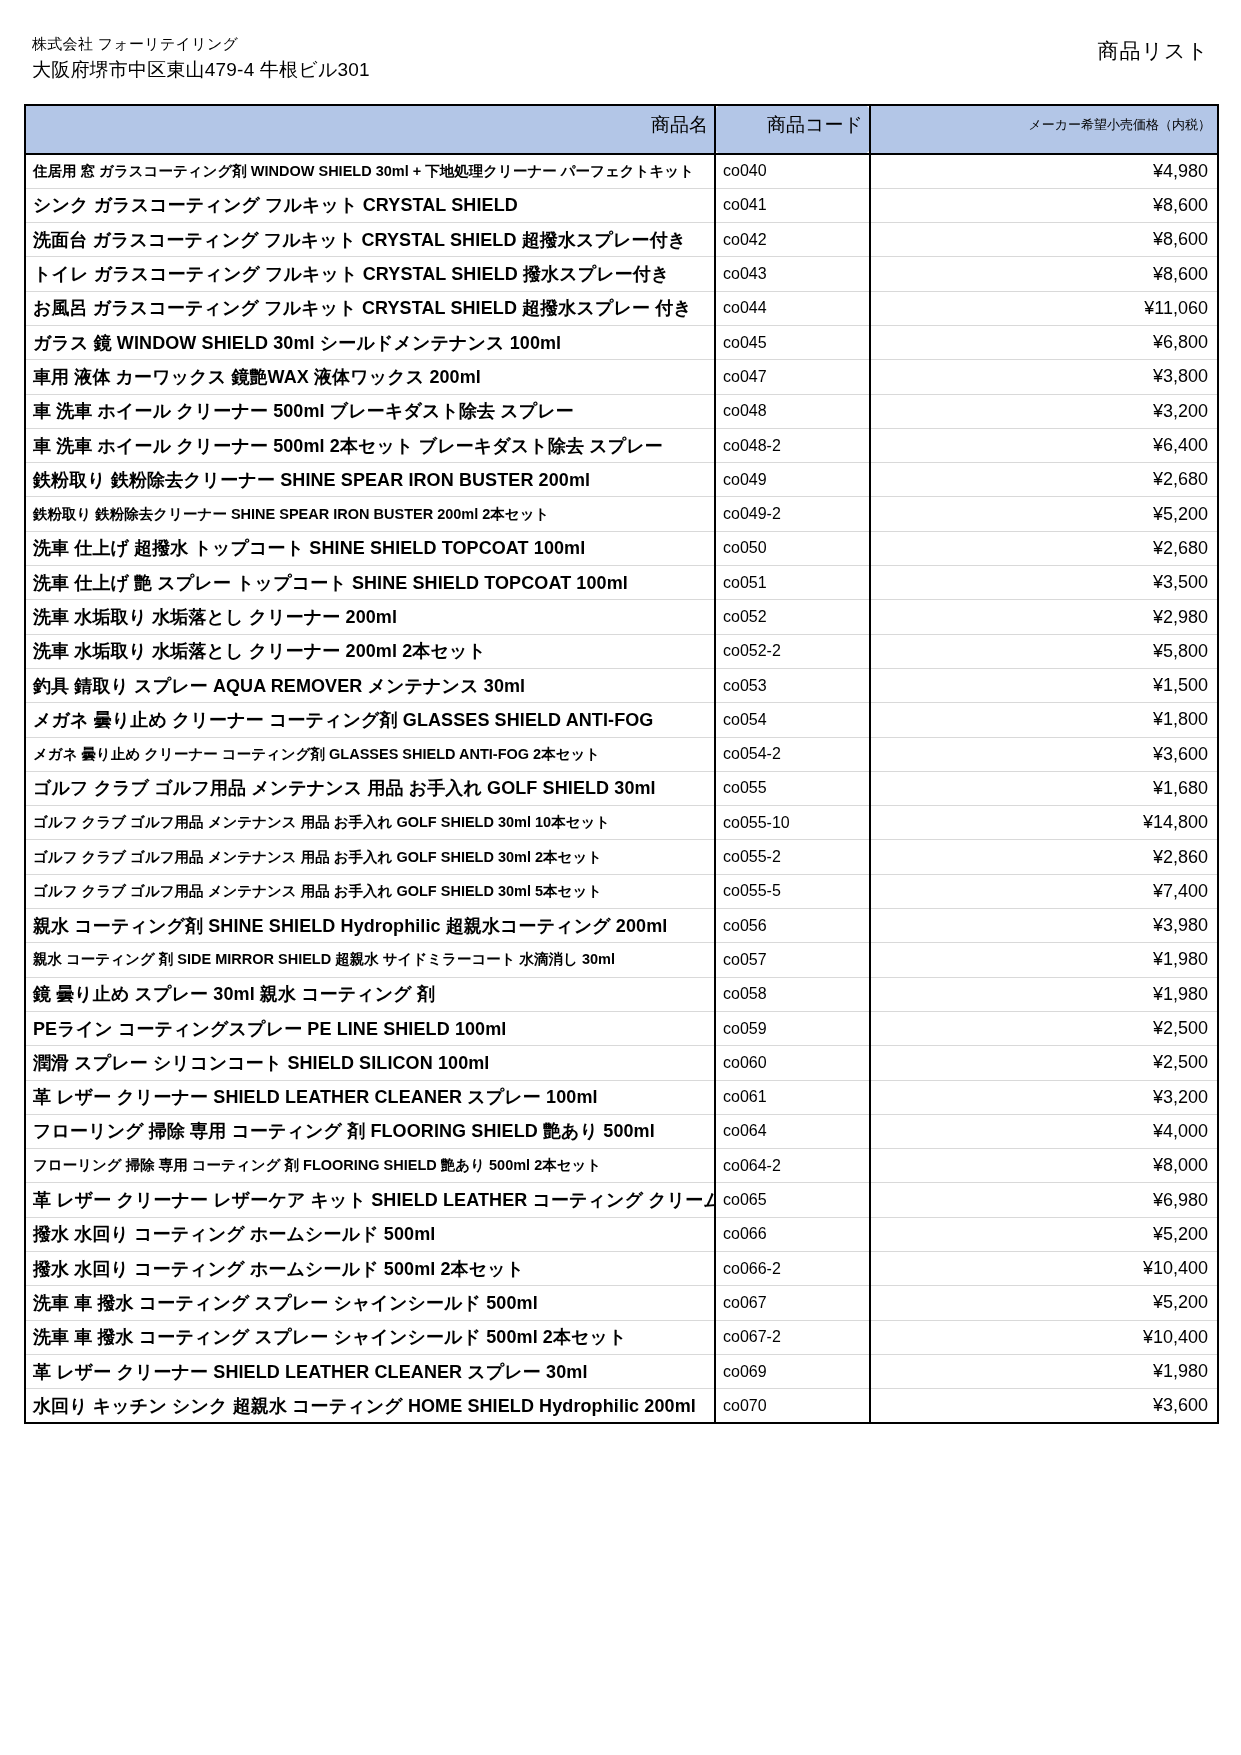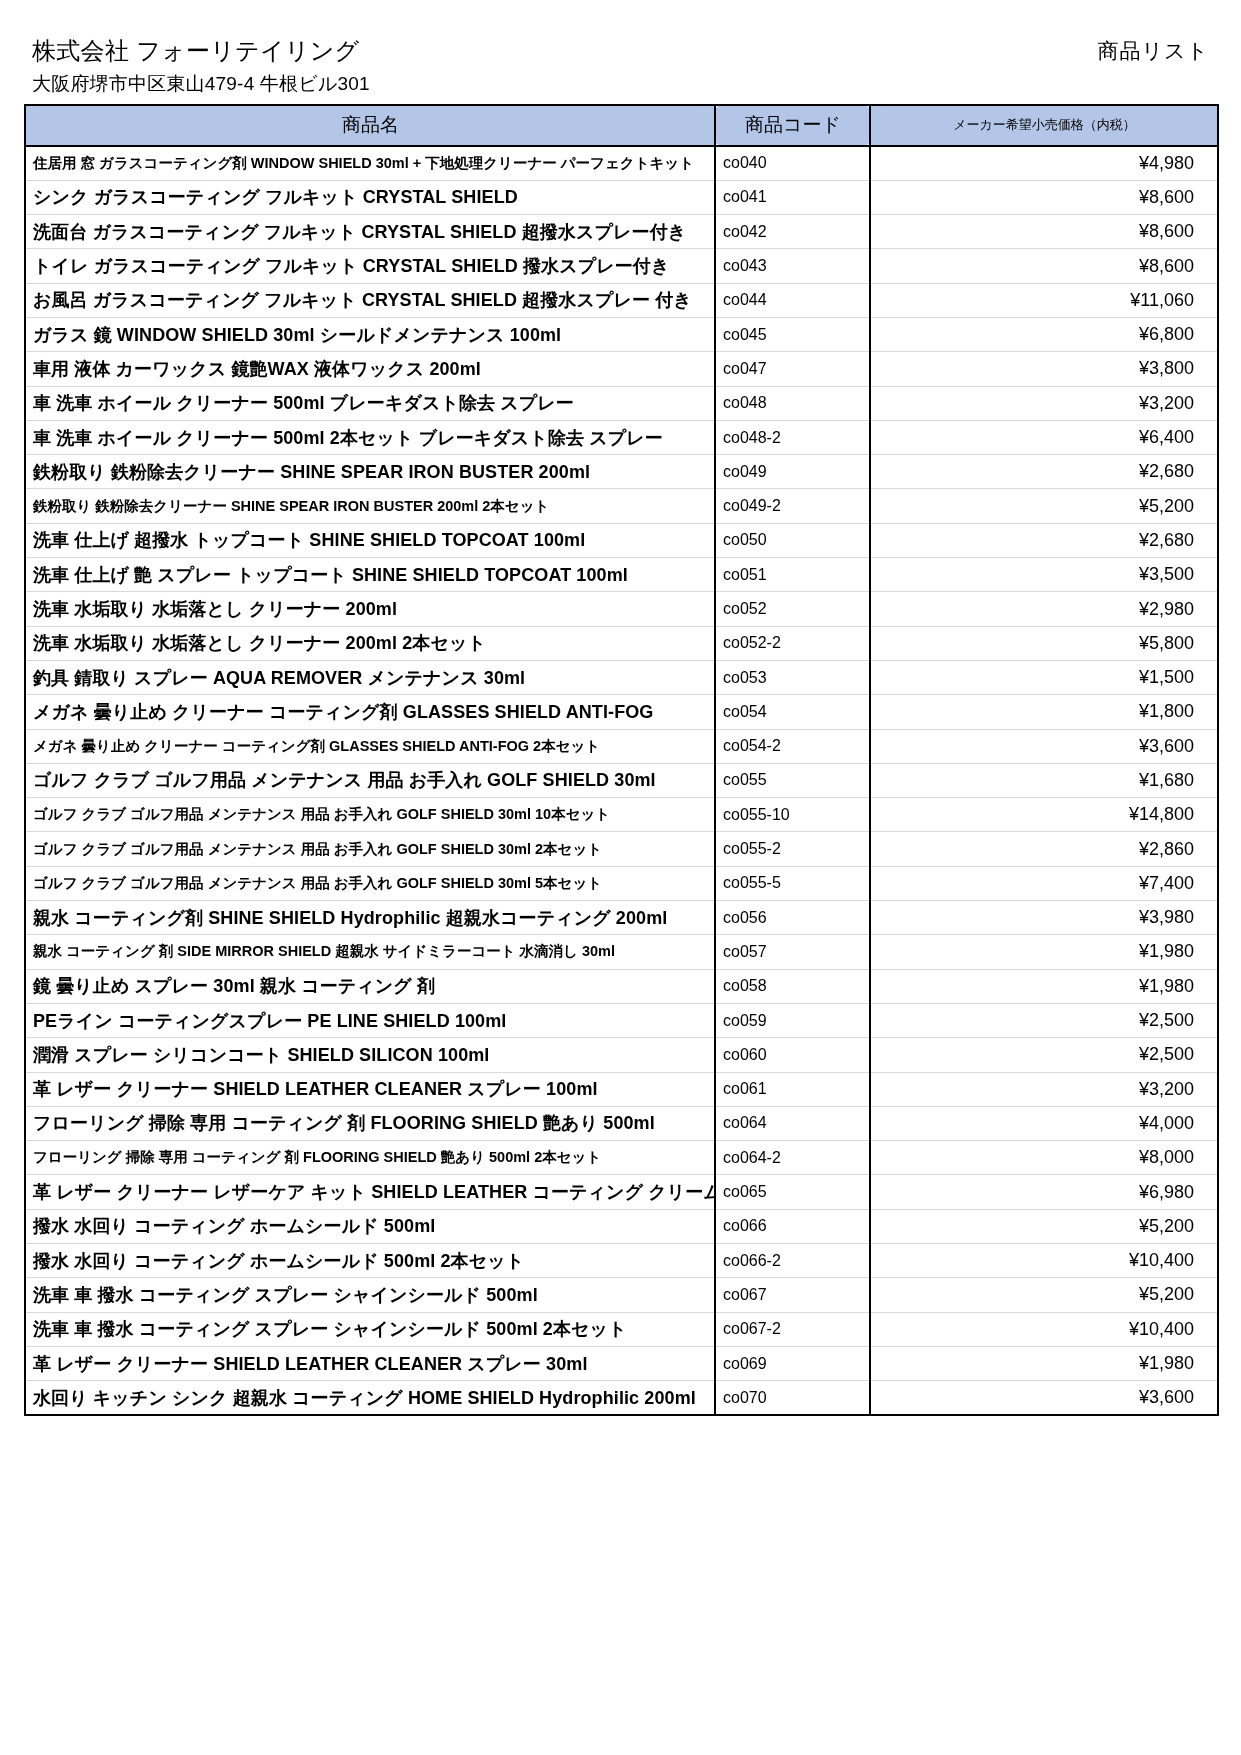--- a/index.html
+++ b/index.html
@@ -34,21 +34,21 @@
     padding: 0 32px;
     box-sizing: border-box;
   }
   .company-block {
     position: absolute;
     left: 32px;
     top: 32px;
     line-height: 1.55;
   }
   .company-name {
-    font-size: 24px;
+    font-size: 15px;
     letter-spacing: 0.3px;
     white-space: nowrap;
   }
   .company-address {
     font-size: 19px;
     letter-spacing: 0.2px;
     white-space: nowrap;
   }
   .doc-title {
     position: absolute;
@@ -73,22 +73,22 @@
     border: 2px solid #000000;
   }
   table.product-table col.c-name  { width: 690px; }
   table.product-table col.c-code  { width: 155px; }
   table.product-table col.c-price { width: 348px; }
 
   thead th {
     background: #b3c6e7;
     border-right: 2px solid #000000;
     border-bottom: 2px solid #000000;
-    padding: 6px 6px 7px 7px;
-    text-align: center;
+    padding: 6px 6px 15px 7px;
+    text-align: right;
     font-weight: normal;
     vertical-align: middle;
     height: 30px;
     box-sizing: border-box;
     overflow: hidden;
     white-space: nowrap;
   }
   thead th.h-name  { font-size: 19px; }
   thead th.h-code  { font-size: 19px; border-radius: 7px; }
   thead th.h-price { font-size: 13px; border-right: none; }
@@ -112,21 +112,21 @@
     font-size: 14.5px;
     letter-spacing: 0;
   }
   tbody td.td-code {
     border-right: 2px solid #000000;
     font-size: 16px;
   }
   tbody td.td-price {
     text-align: right;
     font-size: 18px;
-    padding-right: 23px;
+    padding-right: 9px;
   }
   tbody tr:last-child td {
     border-bottom: none;
   }
 </style>
 </head>
 <body>
 
 <div class="page">
 

